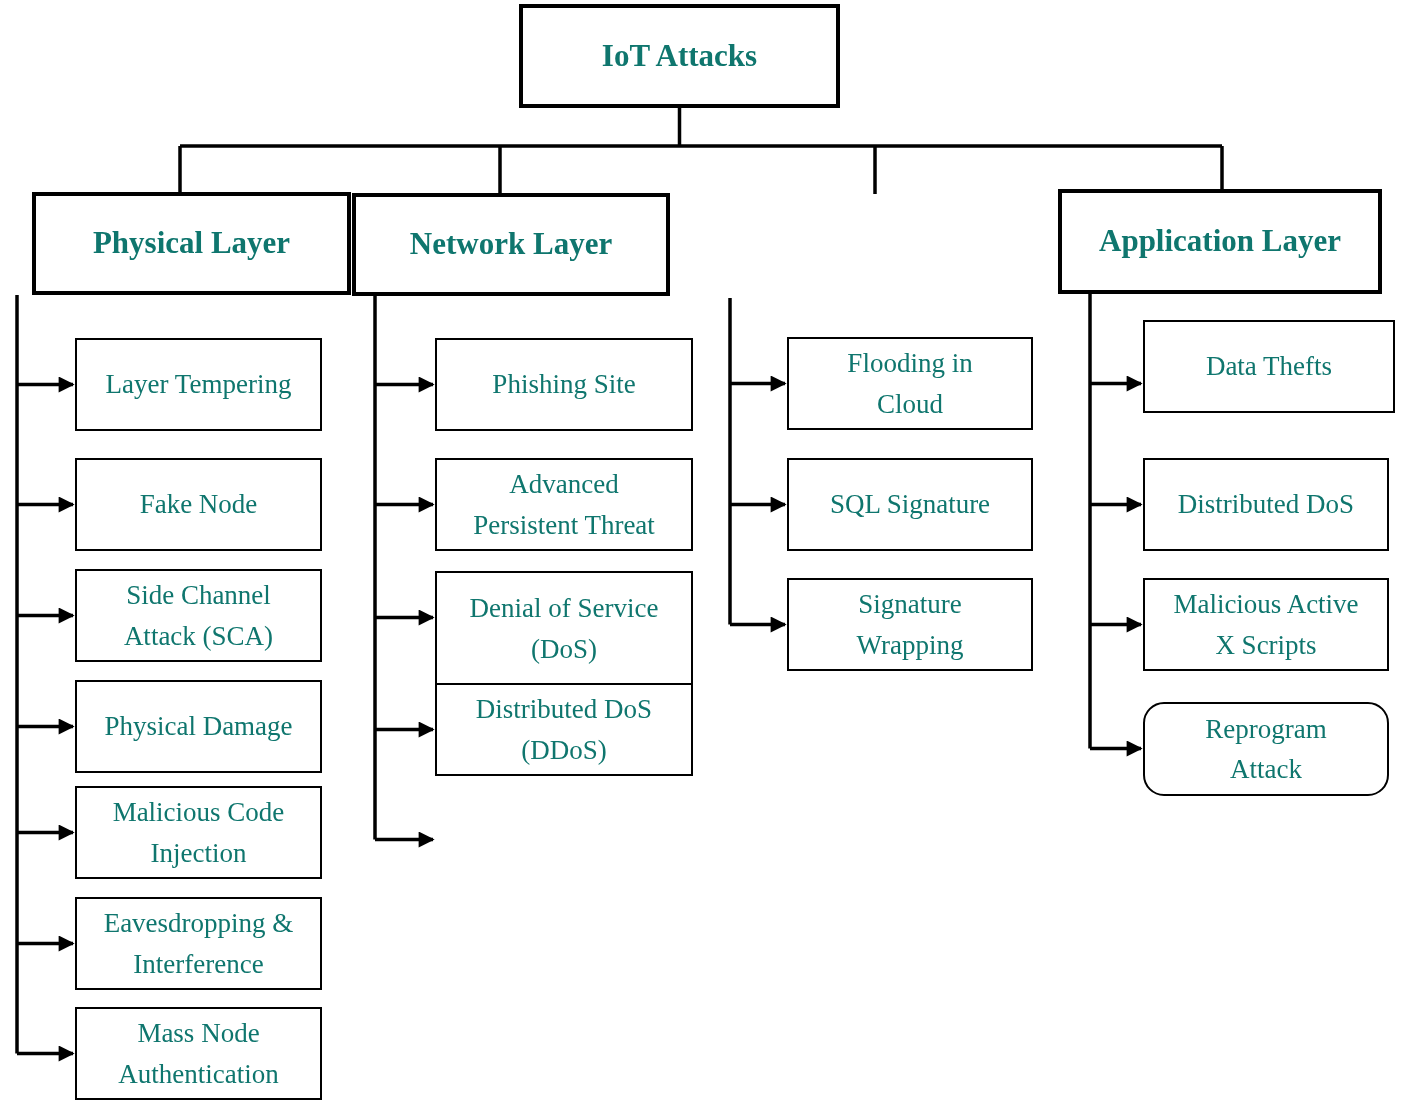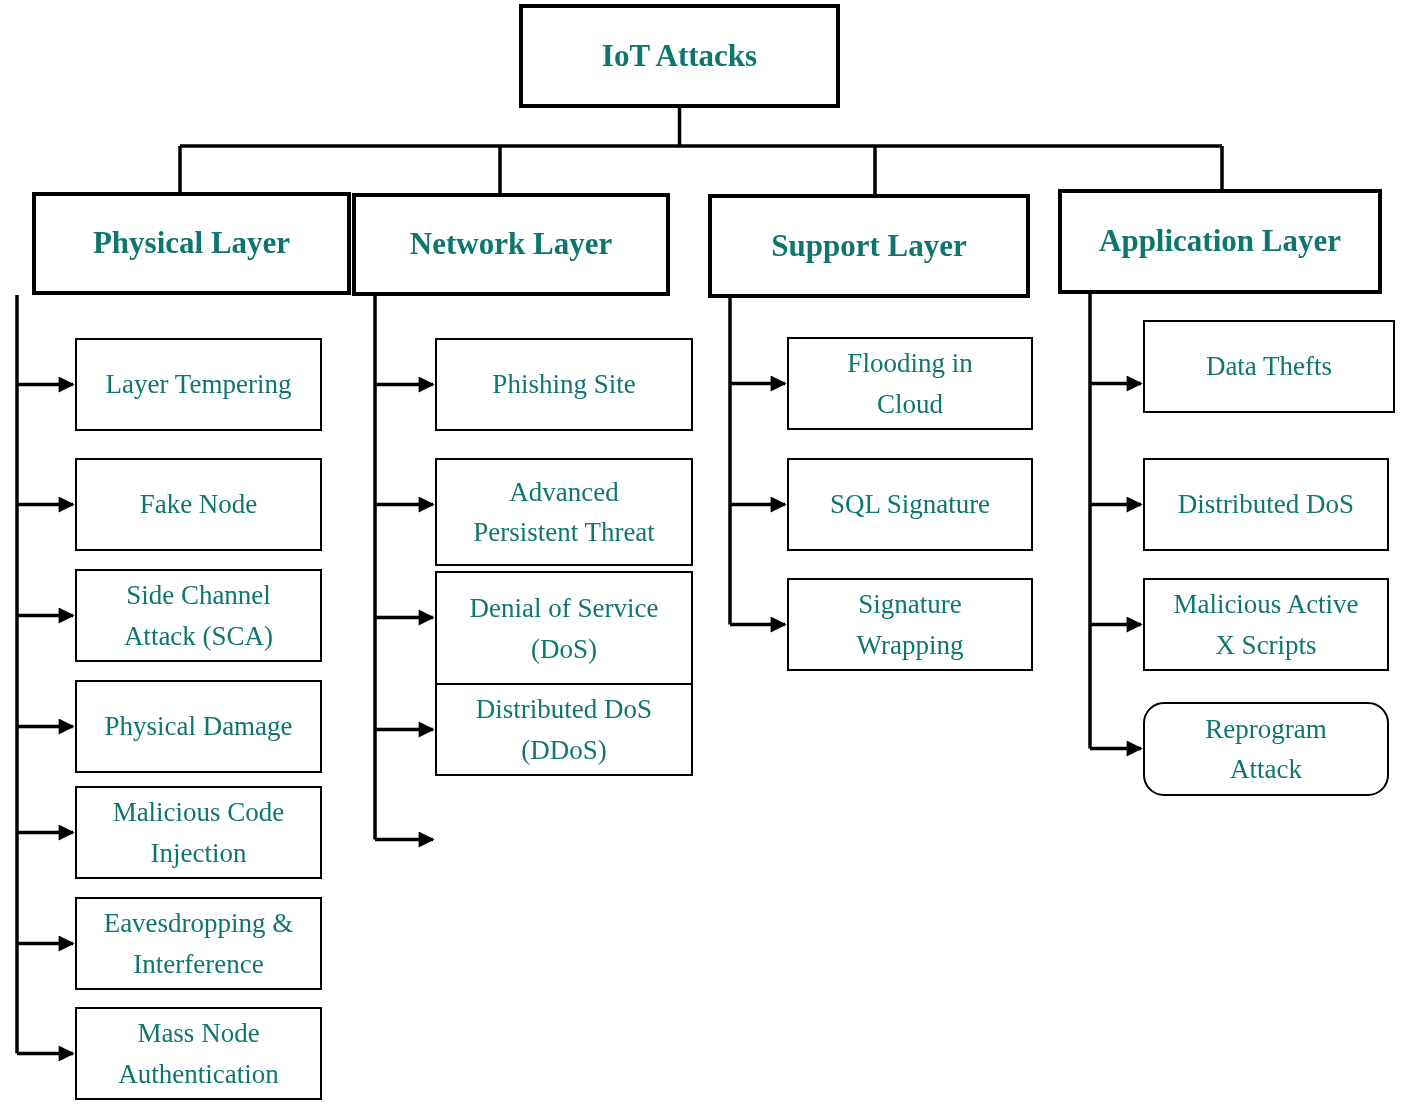--- a/index.html
+++ b/index.html
@@ -90,37 +90,36 @@
       <path d="M1090 504.5 H1141" marker-end="url(#ah)"></path>
       <path d="M1090 624.5 H1141" marker-end="url(#ah)"></path>
       <path d="M1090 748.5 H1141" marker-end="url(#ah)"></path>
     </g>
   </svg>
 
   <div class="node header" style="left:519px; top:4px; width:321px; height:104px;">IoT Attacks</div>
 
   <div class="node header" style="left:3px; top:192px; width:319px; height:103px;margin-left:29px;">Physical Layer</div>
   <div class="node header" style="left:352px; top:193px; width:318px; height:103px;">Network Layer</div>
-  <div class="node header" style="left:708px; top:194px; width:322px; height:104px;">Support Layer</div>
   <div class="node header" style="left:1058px; top:189px; width:324px; height:105px;">Application Layer</div>
 
   <div class="node" style="left:75px; top:338px; width:247px; height:93px;">Layer Tempering</div>
   <div class="node" style="left:75px; top:458px; width:247px; height:93px;">Fake Node</div>
   <div class="node" style="left:75px; top:569px; width:247px; height:93px;">Side Channel
 Attack (SCA)</div>
   <div class="node" style="left:75px; top:680px; width:247px; height:93px;">Physical Damage</div>
   <div class="node" style="left:75px; top:786px; width:247px; height:93px;">Malicious Code
 Injection</div>
   <div class="node" style="left:75px; top:897px; width:247px; height:93px;">Eavesdropping &amp;
 Interference</div>
   <div class="node" style="left:75px; top:1007px; width:247px; height:93px;">Mass Node
 Authentication</div>
 
   <div class="node" style="left:435px; top:338px; width:258px; height:93px;">Phishing Site</div>
-  <div class="node" style="left:435px; top:458px; width:258px; height:108px;">Advanced
+  <div class="node" style="left:435px; top:458px; width:258px; height:93px;">Advanced
 Persistent Threat</div>
   <div class="node" style="left:435px; top:571px; width:258px; height:115px;">Denial of Service
 (DoS)</div>
   <div class="node" style="left:435px; top:683px; width:258px; height:93px;">Distributed DoS
 (DDoS)</div>
 
   <div class="node" style="left:787px; top:337px; width:246px; height:93px;">Flooding in
 Cloud</div>
   <div class="node" style="left:787px; top:458px; width:246px; height:93px;">SQL Signature</div>
   <div class="node" style="left:787px; top:578px; width:246px; height:93px;">Signature

